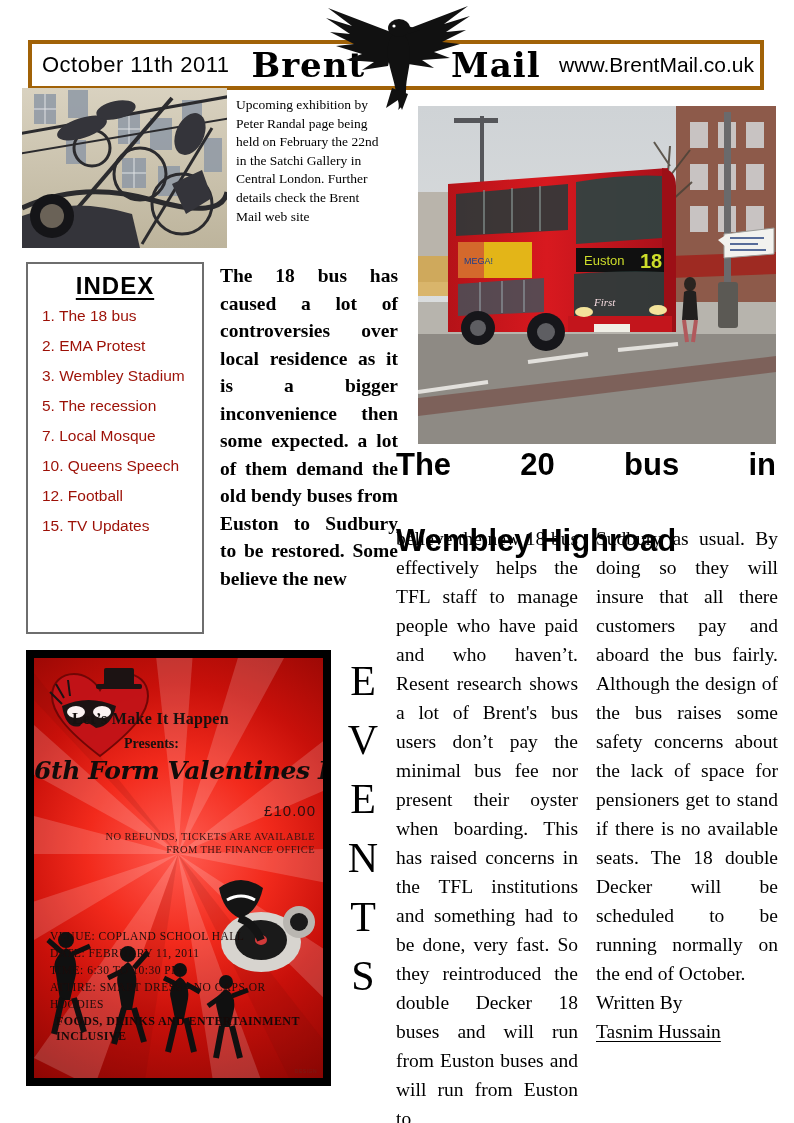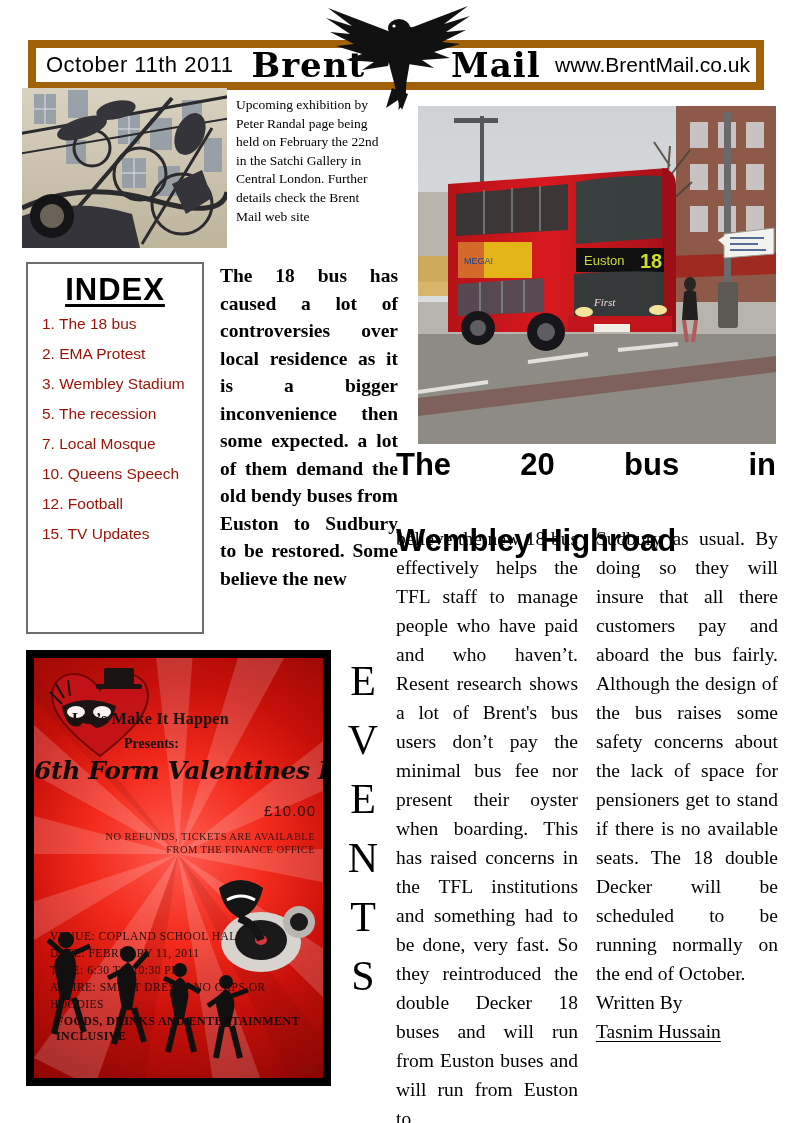--- a/index.html
+++ b/index.html
@@ -6,21 +6,21 @@
   body{
     width:794px;height:1123px;background:#ffffff;
     font-family:"Liberation Serif",serif;color:#000;
     position:relative;overflow:hidden;
   }
   .page{position:absolute;inset:0;}
 
   
   .masthead{
     position:absolute;left:28px;top:40px;width:736px;height:50px;
-    border:8px solid #a16207;background:#fff;box-sizing:border-box;
+    border:4px solid #a16207;background:#fff;box-sizing:border-box;
   }
   .mast-date{
     position:absolute;left:10px;top:50%;transform:translateY(-50%);
     font-family:"Liberation Sans",sans-serif;font-size:22px;letter-spacing:.5px;
     white-space:nowrap;
   }
   .mast-url{
     position:absolute;right:6px;top:50%;transform:translateY(-50%);
     font-family:"Liberation Sans",sans-serif;font-size:21px;white-space:nowrap;
   }
@@ -45,21 +45,21 @@
     font-family:"Liberation Serif",serif;font-size:13.5px;line-height:18.6px;
   }
 
   
   .index-box{
     position:absolute;left:26px;top:262px;width:178px;height:372px;
     border:2px solid #6e6e6e;background:#fff;box-sizing:border-box;
   }
   .index-title{
     text-align:center;font-family:"Liberation Sans",sans-serif;font-weight:bold;
-    font-size:31px;letter-spacing:1px;margin:8px 0 2px;
+    font-size:24px;letter-spacing:1px;margin:8px 0 2px;
     text-decoration:underline;text-underline-offset:4px;
   }
   .index-list{list-style:none;margin:6px 0 0;padding:0 12px 0 14px;}
   .index-list li{
     color:#9c1006;font-family:"Liberation Sans",sans-serif;font-size:15.5px;
     line-height:19px;margin-bottom:11px;
   }
 
   
   .lead{

